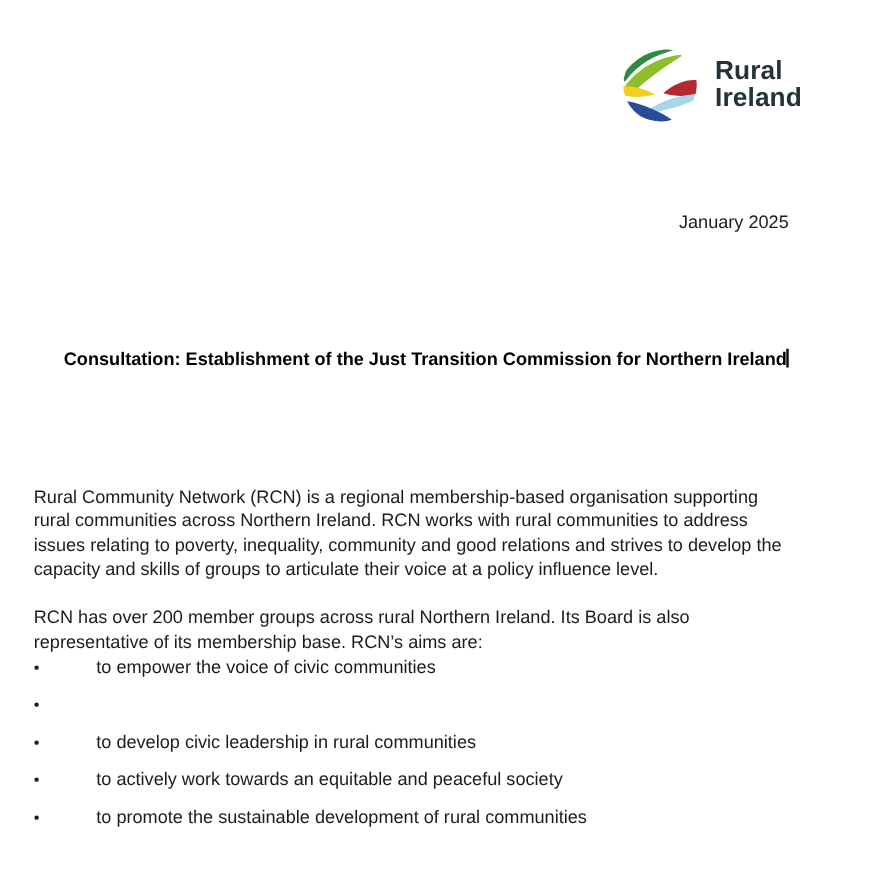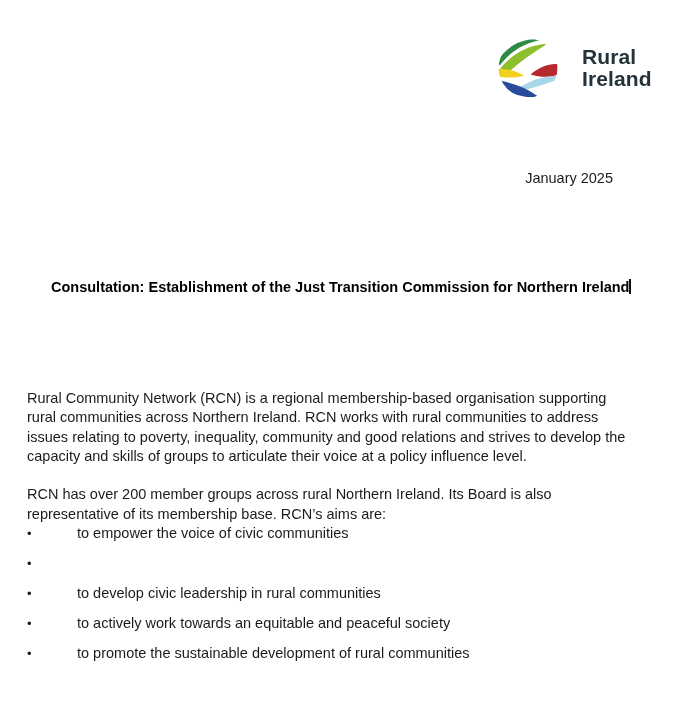--- a/index.html
+++ b/index.html
@@ -23,21 +23,21 @@
     background: #ffffff;
   }
 
   
   .logo-block {
     position: absolute;
     left: 496px;
     top: 36px;
     display: flex;
     align-items: center;
-    gap: 22px;
+    gap: 12px;
   }
   .logo-mark {
     width: 64px;
     height: 64px;
     flex: 0 0 auto;
     display: block;
   }
   .logo-wordmark {
     display: flex;
     flex-direction: column;
@@ -45,21 +45,21 @@
     font-size: 21px;
     font-weight: 600;
     letter-spacing: 0.1px;
     color: #243239;
   }
   .logo-wordmark span { display: block; white-space: nowrap; }
 
   
   .doc-date {
     position: absolute;
-    right: 83px;
+    right: 65px;
     top: 170px;
     font-size: 14.5px;
     color: #1b1b1b;
     white-space: nowrap;
   }
 
   
   .doc-title {
     position: absolute;
     left: 51px;

